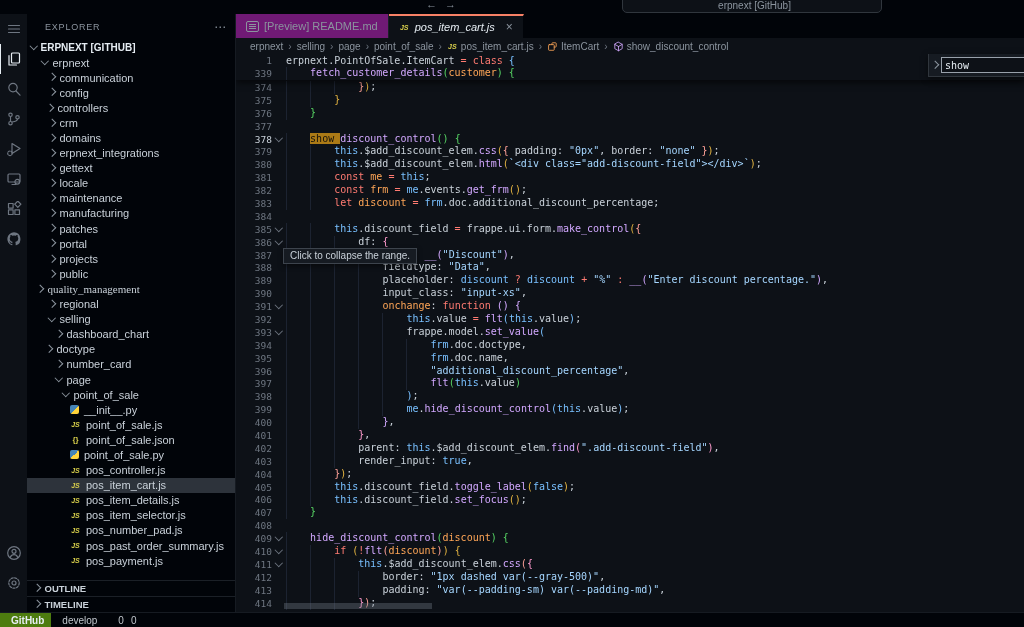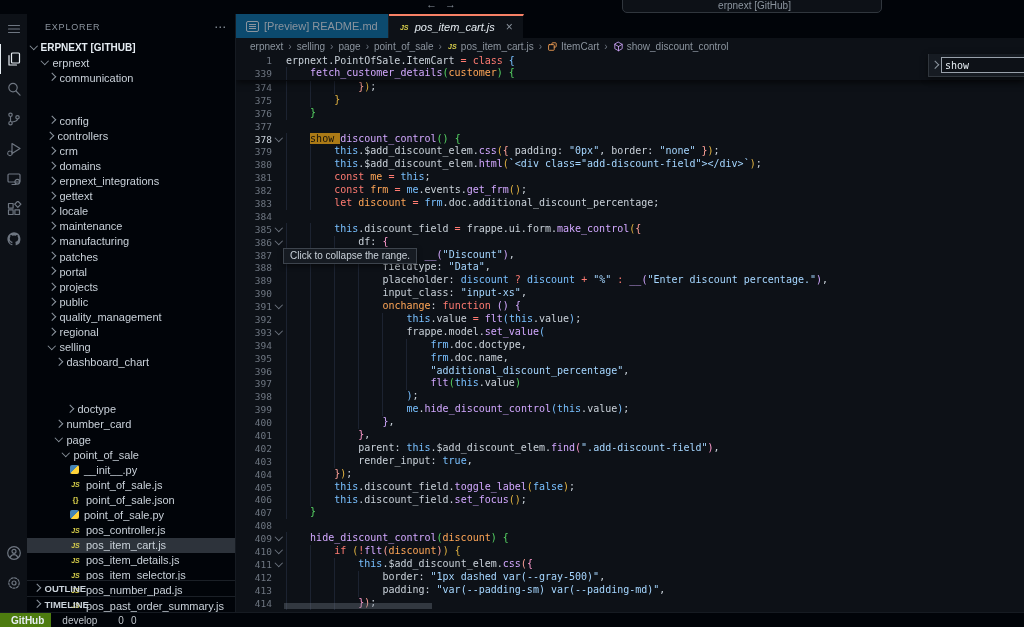--- a/index.html
+++ b/index.html
@@ -37,21 +37,21 @@
   .json-badge{color:#d7ce4b;font-weight:bold;font-size:8px;width:11px;text-align:center;flex:0 0 auto;}
   .py-badge{width:9px;height:9px;border-radius:2px;flex:0 0 auto;
             background:linear-gradient(135deg,#4584b6 50%,#ffd43b 50%);}
   .sb-panels{position:absolute;left:0;right:0;bottom:0;}
   .sb-panel{height:15px;border-top:1px solid #1b2027;display:flex;align-items:center;gap:5px;
             padding-left:7px;font-size:9.5px;font-weight:bold;color:#c9d1d9;}
   
   .main{position:absolute;left:236px;top:14px;width:788px;height:598px;background:#0d1117;}
   .tabstrip{height:24px;background:#010409;display:flex;}
   .tab{display:flex;align-items:center;gap:5px;padding:0 10px;font-size:11px;color:#8b949e;
-       border-right:1px solid #1b2027;background:#0c4a6e;box-sizing:border-box;height:24px;}
+       border-right:1px solid #1b2027;background:#701a75;box-sizing:border-box;height:24px;}
   .tab.active{background:#0d1117;color:#e6edf3;border-top:2px solid #f78166;border-right-color:#010409;}
   .tab.active .tab-label{font-style:italic;}
   .tab .close{margin-left:6px;color:#8b949e;font-size:12px;line-height:1;}
   .md-icon{width:13px;height:11px;border:1px solid #8b949e;border-radius:2px;position:relative;box-sizing:border-box;}
   .md-icon:before{content:"";position:absolute;left:2px;top:2px;width:7px;height:1px;background:#8b949e;
                   box-shadow:0 2px 0 #8b949e,0 4px 0 #8b949e;}
   .breadcrumbs{height:16px;display:flex;align-items:center;font-size:10px;color:#8b949e;
                padding-left:14px;gap:3px;white-space:nowrap;}
   .bc-sep{color:#6e7681;margin:0 2px;font-size:10px;}
   .bc-item{display:flex;align-items:center;gap:3px;}
@@ -184,21 +184,21 @@
   </div>
   <div class="tree" id="tree">
       <div class="trow" style="padding-left: 15px;">
         <span class="chev down"></span>
         <span>erpnext</span>
       </div>
       <div class="trow" style="padding-left: 22px;">
         <span class="chev"></span>
         <span>communication</span>
       </div>
-      <div class="trow" style="padding-left: 22px; margin-top: 28px;">
+      <div class="trow" style="padding-left: 22px;">
         <span class="chev"></span>
         <span>config</span>
       </div>
       <div class="trow" style="padding-left: 20px;">
         <span class="chev"></span>
         <span>controllers</span>
       </div>
       <div class="trow" style="padding-left: 22px;">
         <span class="chev"></span>
         <span>crm</span>
@@ -236,37 +236,37 @@
         <span>portal</span>
       </div>
       <div class="trow" style="padding-left: 22px;">
         <span class="chev"></span>
         <span>projects</span>
       </div>
       <div class="trow" style="padding-left: 22px;">
         <span class="chev"></span>
         <span>public</span>
       </div>
-      <div class="trow" style="padding-left: 22px;">
+      <div class="trow" style="padding-left: 10px; font-family: Liberation Serif, serif;">
         <span class="chev"></span>
         <span>quality_management</span>
       </div>
       <div class="trow" style="padding-left: 22px;">
         <span class="chev"></span>
         <span>regional</span>
       </div>
       <div class="trow" style="padding-left: 22px;">
         <span class="chev down"></span>
         <span>selling</span>
       </div>
       <div class="trow" style="padding-left: 29px;">
         <span class="chev"></span>
         <span>dashboard_chart</span>
       </div>
-      <div class="trow" style="padding-left: 40px; margin-top: 32px;">
+      <div class="trow" style="padding-left: 19px;">
         <span class="chev"></span>
         <span>doctype</span>
       </div>
       <div class="trow" style="padding-left: 29px;">
         <span class="chev"></span>
         <span>number_card</span>
       </div>
       <div class="trow" style="padding-left: 29px;">
         <span class="chev down"></span>
         <span>page</span>

